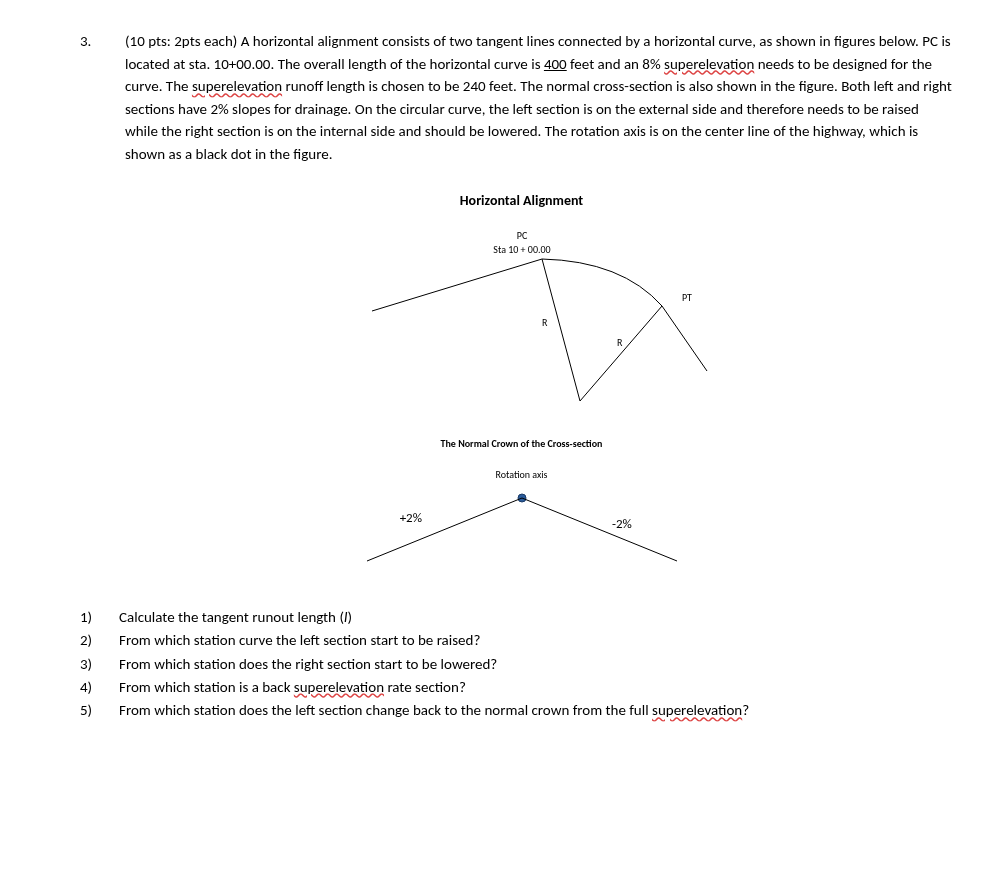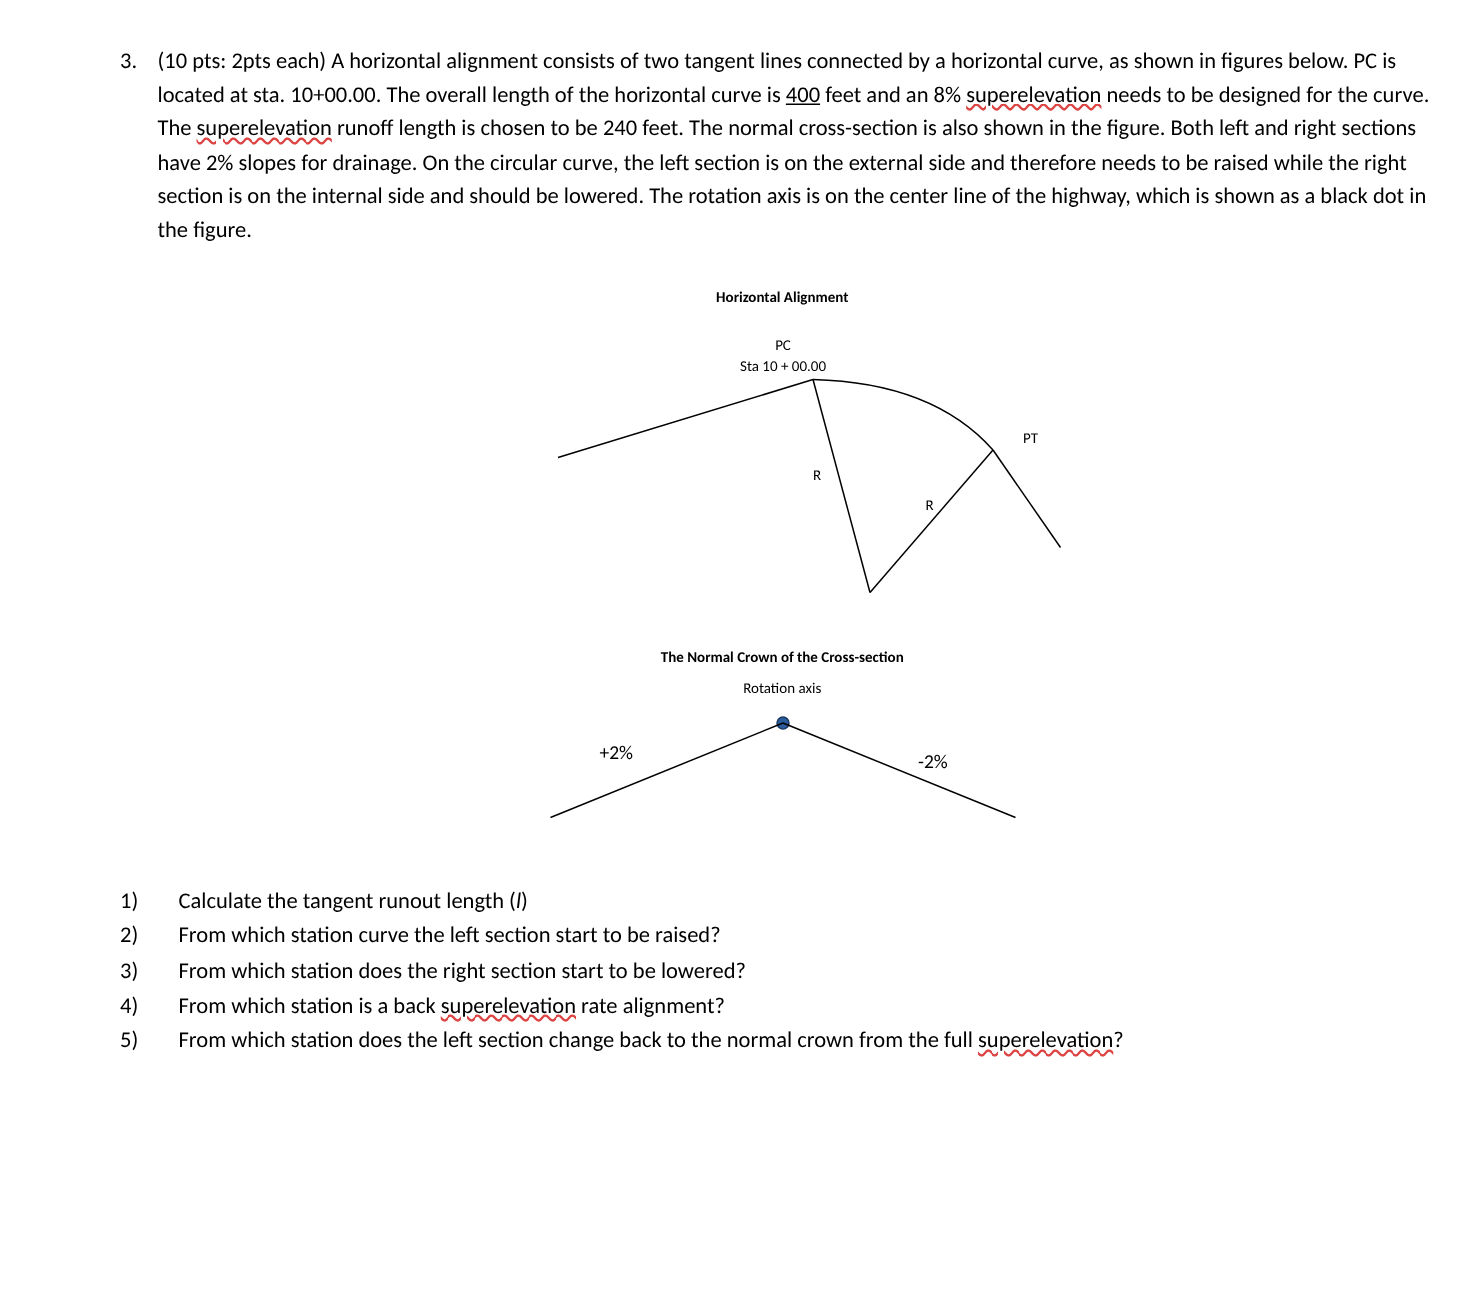--- a/index.html
+++ b/index.html
@@ -7,27 +7,27 @@
       font-family: Calibri, Arial, sans-serif;
       font-size: 15px;
       color: #000;
       background: #fff;
       width: 983px;
       padding: 30px 20px 30px 80px;
       line-height: 1.5;
     }
     .problem-header { display: flex; }
     .num { width: 25px; flex-shrink: 0; }
-    .body-text { flex: 1; padding-right: 10px; }
+    .body-text { flex: 1; padding-right: 10px; margin-left: 20px; }
     .under { text-decoration: underline; text-decoration-color: #d44; text-decoration-style: wavy; }
     .under-plain { text-decoration: underline; }
     .figure-area { margin: 25px 0 30px 0; text-align: center; }
-    .figure-title { font-size: 10px; font-weight: bold; margin-bottom: 10px; }
+    .figure-title { font-size: 14px; font-weight: bold; margin-bottom: 10px; }
     .alignment-svg { margin: 0 auto; display: block; }
-    .cross-title { font-size: 10px; font-weight: bold; margin-top: 25px; margin-bottom: 6px; }
+    .cross-title { font-size: 10px; font-weight: bold; margin-top: 25px; margin-bottom: 16px; }
     .rotation-label { font-size: 10px; font-weight: 500; margin-bottom: 4px; }
     .cross-svg { margin: 0 auto; display: block; }
     .sub-list { margin-top: 10px; padding-left: 0; }
     .sub-item { display: flex; line-height: 1.55; }
     .sub-num { width: 28px; flex-shrink: 0; text-align: left; }
     .sub-text { flex: 1; margin-left: 11px; }
   </style>
 </head>
 <body>
 
@@ -75,21 +75,21 @@
     <span class="sub-num">2)</span>
     <span class="sub-text">From which station curve the left section start to be raised?</span>
   </div>
   <div class="sub-item">
     <span class="sub-num">3)</span>
     <span class="sub-text">From which station does the right section start to be lowered?</span>
   </div>
   <div class="sub-item">
     <span class="sub-num">4)</span>
     <span class="sub-text">
-      <span>From which station is a back </span><span class="under">superelevation</span><span> rate alignment?</span>
+      <span>From which station is a back </span><span class="under">superelevation</span><span> rate section?</span>
     </span>
   </div>
   <div class="sub-item">
     <span class="sub-num">5)</span>
     <span class="sub-text">
       <span>From which station does the left section change back to the normal crown from the full </span><span class="under">superelevation</span><span>?</span>
     </span>
   </div>
 </div>
 

